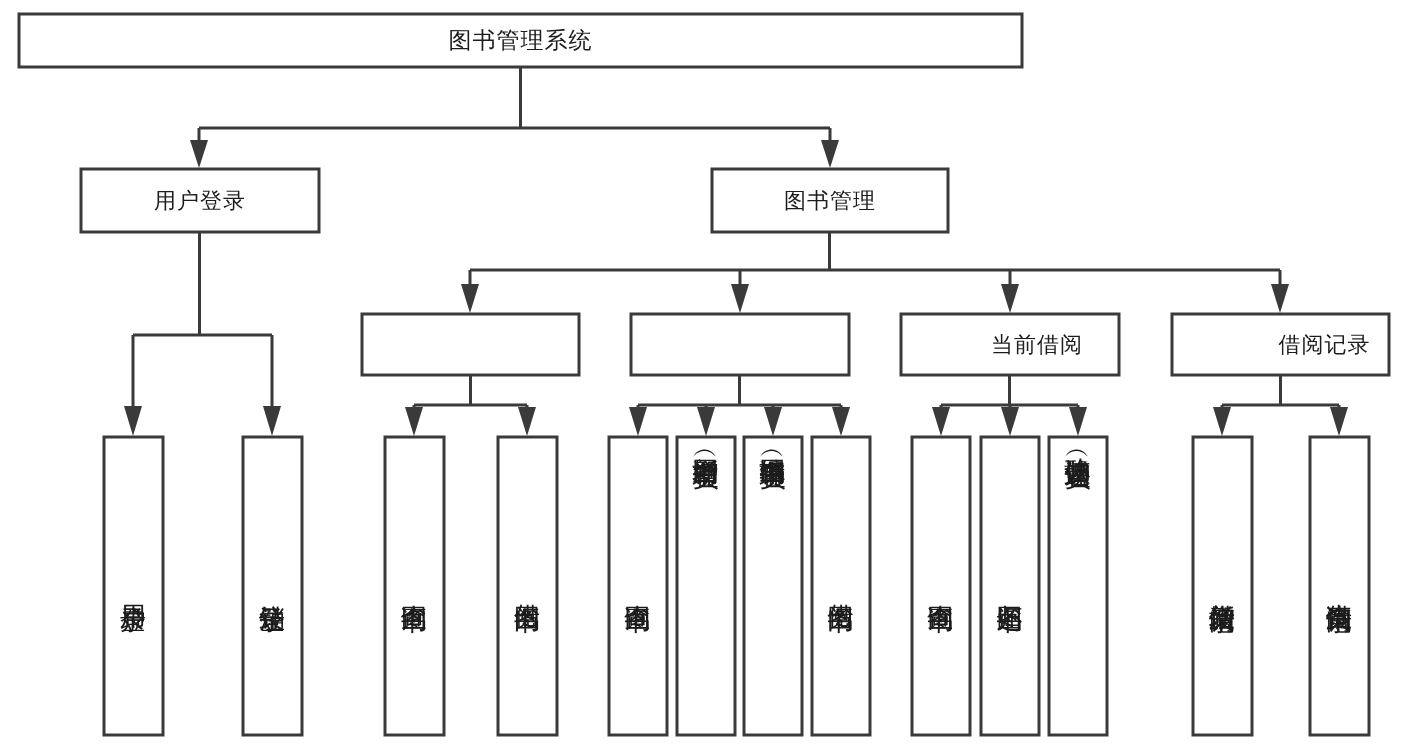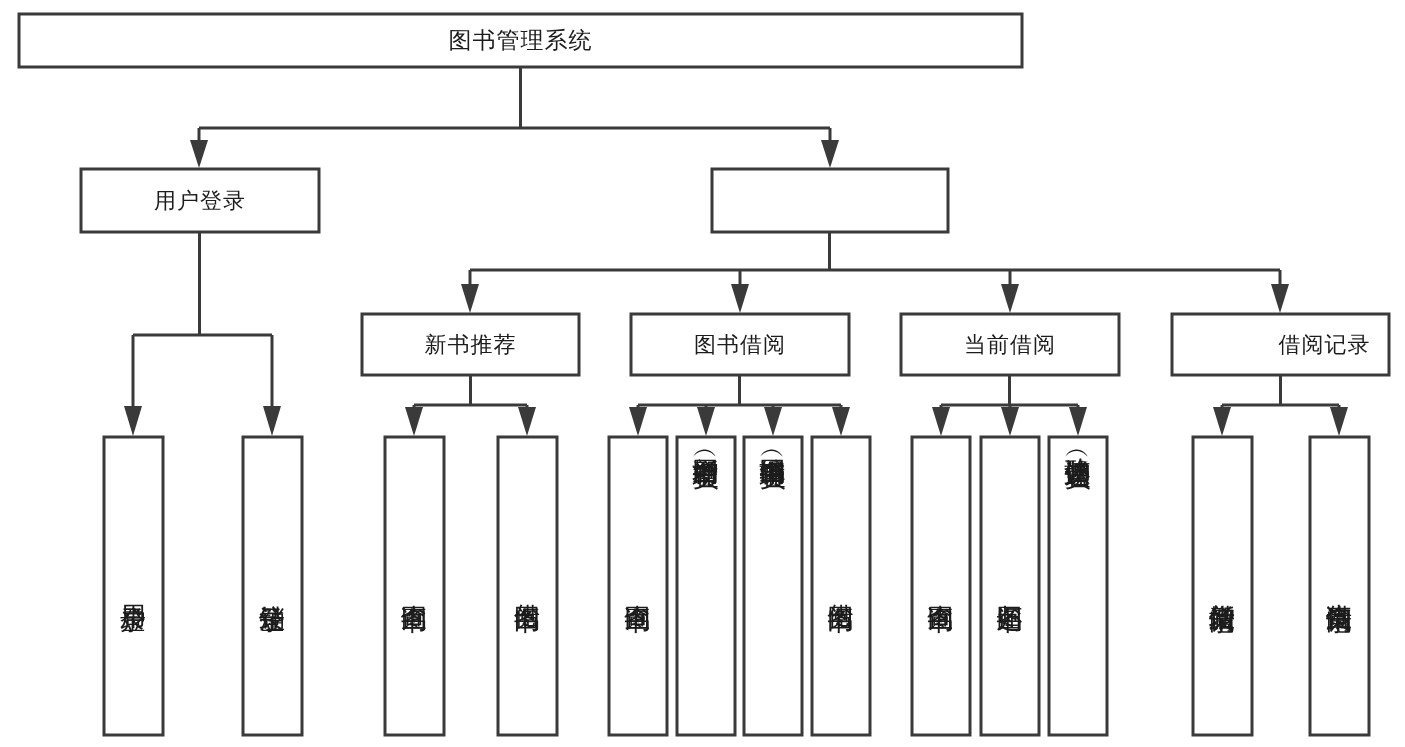--- a/index.html
+++ b/index.html
@@ -192,30 +192,27 @@
   </svg>
 
   <div class="hlabel-wrap" style="left:19px; top:14px; width:1003px; height:53px;">
     <span class="hlabel-text root-label-text">图书管理系统</span>
   </div>
 
   <div class="hlabel-wrap" style="left:81px; top:169px; width:238px; height:63px;">
     <span class="hlabel-text">用户登录</span>
   </div>
 
-
-  <div class="hlabel-wrap" style="left:362px; top:314px; width:217px; height:61px;">
-    <span class="hlabel-text">新书推荐</span>
-  </div>
-
-  <div class="hlabel-wrap" style="left:631px; top:314px; width:218px; height:61px;">
-    <span class="hlabel-text">图书借阅</span>
-  </div>
-
-  <div class="hlabel-wrap" style="left:901px; top:314px; width:218px; height:61px;">
+  <div class="hlabel-wrap" style="left:712px; top:169px; width:236px; height:63px;">
+    <span class="hlabel-text">图书管理</span>
+  </div>
+
+
+
+  <div class="hlabel-wrap" style="left:901px; top:314px; width:218px; height:61px;padding-left:27px;">
     <span class="hlabel-text">当前借阅</span>
   </div>
 
   <div class="hlabel-wrap" style="left:1172px; top:314px; width:217px; height:61px;margin-left:44px;">
     <span class="hlabel-text">借阅记录</span>
   </div>
 
   <div class="vlabel-wrap" style="left:104px; top:437px; width:59px; height:298px;">
     <span class="vlabel-text">用户登录</span>
   </div>

